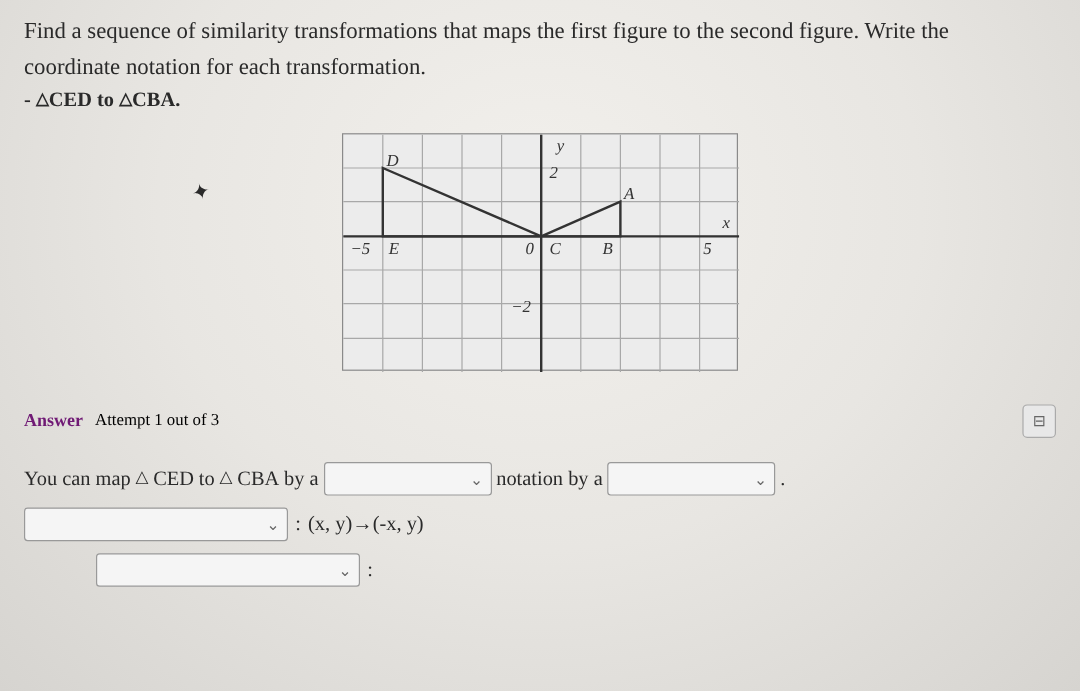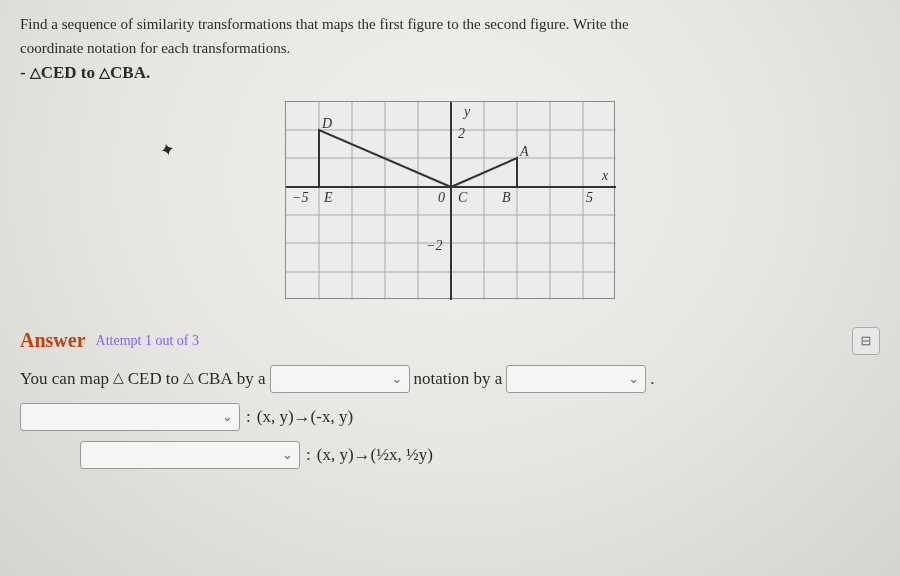--- a/index.html
+++ b/index.html
@@ -5,21 +5,21 @@
   * { box-sizing: border-box; margin: 0; padding: 0; }
   body {
     width: 900px; height: 576px;
     font-family: Georgia, 'Times New Roman', serif;
     background: radial-gradient(ellipse at 50% 30%, #f2f0ec 0%, #e8e6e2 50%, #d6d4d0 100%);
     color: #2a2a2a;
     padding: 14px 20px;
     position: relative;
     overflow: hidden;
   }
-  .prompt { font-size: 15px; line-height: 1.35; margin-bottom: 4px; }
+  .prompt { font-size: 19px; line-height: 1.35; margin-bottom: 4px; }
   .sub   { font-size: 17px; font-weight: bold; }
   .tri   { font-size: 14px; position: relative; top:-1px; }
   .figure-row {
     display:flex; justify-content:center; margin-top:18px;
     position:relative;
   }
   .cursor-dot {
     position:absolute; left:140px; top:38px; font-size:18px;
     transform: rotate(-15deg);
   }
@@ -33,30 +33,30 @@
   .graph .axis line { stroke:#333; stroke-width:2; }
   .graph .shape { stroke:#333; stroke-width:2; fill:none; }
   .graph text {
     font-family: 'Times New Roman', Georgia, serif;
     font-style: italic; font-size:14px; fill:#333;
   }
   .answer-row {
     margin-top: 28px;
     display:flex; align-items:center; gap:10px;
   }
-  .answer-label { font-weight:bold; font-size:20px; color:#c2410c; }
-  .attempt { font-size:14px; color:#8b5cf6; }
+  .answer-label { font-weight:bold; font-size:15px; color:#701a75; }
+  .attempt { font-size:14px; color:#000000; }
   .calc-icon {
     margin-left:auto;
     width:28px; height:28px; border:1px solid #aaa; border-radius:4px;
     display:flex; align-items:center; justify-content:center;
     background:#e8e8e8; color:#666; font-size:13px;
   }
   .sentence {
-    margin-top: 10px;
+    margin-top: 20px;
     font-size:17px;
     display:flex; align-items:center; flex-wrap:wrap; gap:4px;
   }
   .dd {
     display:inline-flex; align-items:center; justify-content:flex-end;
     min-width:140px; height:28px;
     border:1px solid #999; background:#f5f5f5;
     padding: 0 6px; border-radius:3px;
     font-family:Arial,Helvetica,sans-serif; font-size:13px; color:#666;
   }
@@ -66,21 +66,21 @@
     display:flex; align-items:center; gap:6px;
   }
   .dd-wide { min-width:220px; }
   .rule-text { font-size:17px; }
   .period { font-size:17px; }
 </style>
 </head>
 <body>
 
 <div class="prompt">Find a sequence of similarity transformations that maps the first figure to the second figure. Write the</div>
-<div class="prompt">coordinate notation for each transformations.</div>
+<div class="prompt">coordinate notation for each transformation.</div>
 <div class="sub">
   <span>- </span><span class="tri">△</span><span>CED</span><span> to </span><span class="tri">△</span><span>CBA</span><span>.</span>
 </div>
 
 <div class="figure-row">
   <span class="cursor-dot">✦</span>
   <div class="graph">
     <svg viewBox="0 0 330 198" width="330" height="198">
       <g class="grid">
         <line x1="33" y1="0" x2="33" y2="198"></line>
@@ -160,14 +160,13 @@
   </span>
   <span class="rule-text">: </span>
   <span class="rule-text">(x, y)→(-x, y)</span>
 </div>
 
 <div class="rule-row">
   <span class="dd dd-wide" style="margin-left:60px;">
     <span class="chev">⌄</span>
   </span>
   <span class="rule-text">: </span>
-  <span class="rule-text">(x, y)→(½x, ½y)</span>
 </div>
 
 </body></html>

